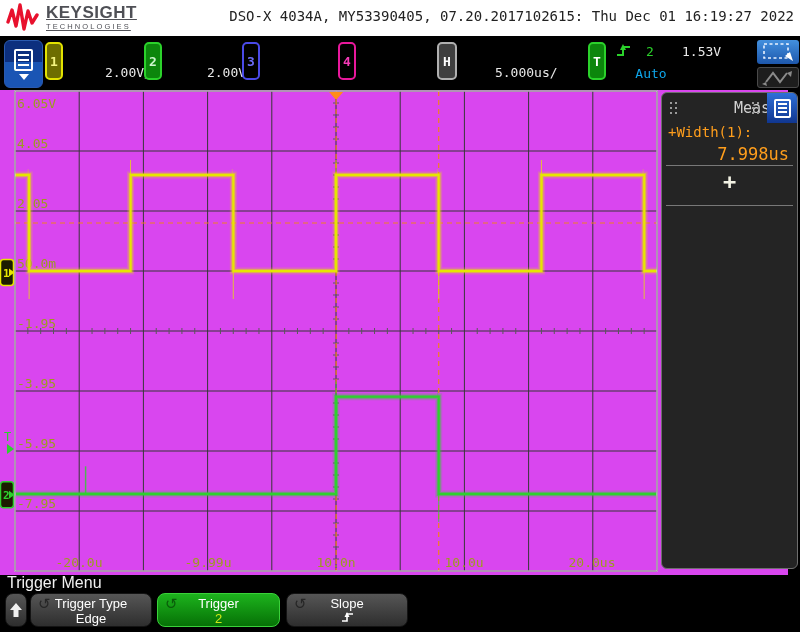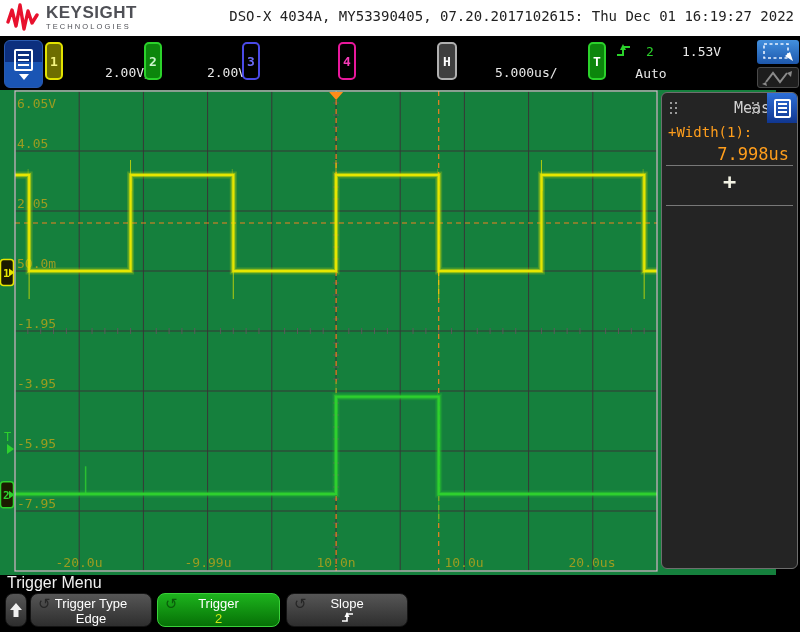--- a/index.html
+++ b/index.html
@@ -1,43 +1,43 @@
 <!DOCTYPE html>
 <html><head>
 <meta charset="utf-8">
 <style>
   html,body{margin:0;padding:0;background:#000;}
   #screen{position:relative;width:800px;height:632px;background:#000;overflow:hidden;
           font-family:"DejaVu Sans Mono", monospace;}
   
   .topbar{position:absolute;left:0;top:0;width:800px;height:36px;background:#ffffff;}
   .brand{position:absolute;left:6px;top:2px;display:flex;align-items:center;}
-  .brand-text{margin-left:6px;font-family:"Liberation Sans",sans-serif;color:#4f5056;line-height:1;}
+  .brand-text{margin-left:6px;font-family:"Liberation Sans",sans-serif;color:#4f5056;line-height:1;text-decoration:underline;}
   .brand-name{font-size:17px;font-weight:bold;letter-spacing:.5px;}
   .brand-sub{font-size:7.5px;letter-spacing:2.1px;margin-top:2px;}
   .scope-title{position:absolute;right:6px;top:8px;font-size:14px;color:#222;white-space:pre;margin-left:16px;}
   
   .toolbar{position:absolute;left:0;top:36px;width:800px;height:54px;background:#000;}
   .menu-btn{position:absolute;left:4px;top:4px;width:37px;height:46px;border-radius:6px;
             background:linear-gradient(180deg,#0c2f7e 0%,#0c2f7e 45%,#1a55b4 46%,#1a55b4 100%);
             border:1px solid #2a5ab0;display:flex;flex-direction:column;align-items:center;justify-content:center;gap:3px;}
   .ham{width:15px;height:18px;border:2px solid #fff;border-radius:2px;display:flex;flex-direction:column;justify-content:space-evenly;background:transparent;}
   .ham i{display:block;height:2px;background:#fff;margin:0 2px;}
   .tri-down{width:0;height:0;border-left:5px solid transparent;border-right:5px solid transparent;border-top:6px solid #fff;}
   .chbadge{position:absolute;top:6px;width:18px;height:38px;border-radius:5px;border:2px solid;
            display:flex;align-items:center;justify-content:center;font-size:13px;font-weight:bold;box-sizing:border-box;}
   .chtext{position:absolute;top:7px;width:84px;text-align:center;font-size:13px;color:#e8e8e8;line-height:20px;white-space:pre;}
   .trig-row1{position:absolute;top:8px;font-size:13px;color:#e8e8e8;}
-  .trig-auto{position:absolute;left:611px;top:30px;width:80px;text-align:center;font-size:13px;color:#e5e5e5;}
+  .trig-auto{position:absolute;left:611px;top:30px;width:80px;text-align:center;font-size:13px;color:#0ea5e9;}
   .tool-icon1{position:absolute;left:757px;top:4px;width:42px;height:24px;border-radius:3px;
               background:linear-gradient(180deg,#4390de,#1d57ac);}
   .tool-icon2{position:absolute;left:757px;top:31px;width:42px;height:21px;border-radius:3px;
               background:#1d1d1d;border:1px solid #4a4a4a;box-sizing:border-box;}
   
-  .scope{position:absolute;left:0;top:90px;width:776px;height:485px;background:#15803d;}
+  .scope{position:absolute;left:0;top:90px;width:776px;height:485px;background:#d946ef;padding-left:12px;}
   #plot{position:absolute;left:0;top:0;}
   .axis-label{font-family:"DejaVu Sans Mono",monospace;font-size:13px;fill:#9c9c20;}
   
   .meas-panel{position:absolute;left:661px;top:2px;width:137px;height:477px;background:#242424;
               border:1px solid #6e6e6e;border-radius:6px;box-sizing:border-box;}
   .meas-header{position:relative;height:30px;display:flex;align-items:center;}
   .meas-title{position:absolute;left:36px;width:72px;text-align:right;color:#d2d2d2;font-size:15px;}
   .grip{position:absolute;width:9px;height:13px;}
   .grip::before{content:"";position:absolute;left:0;top:0;width:2px;height:2px;background:#9a9a9a;
      box-shadow:0 5px #9a9a9a,0 10px #9a9a9a,5px 0 #9a9a9a,5px 5px #9a9a9a,5px 10px #9a9a9a;}

